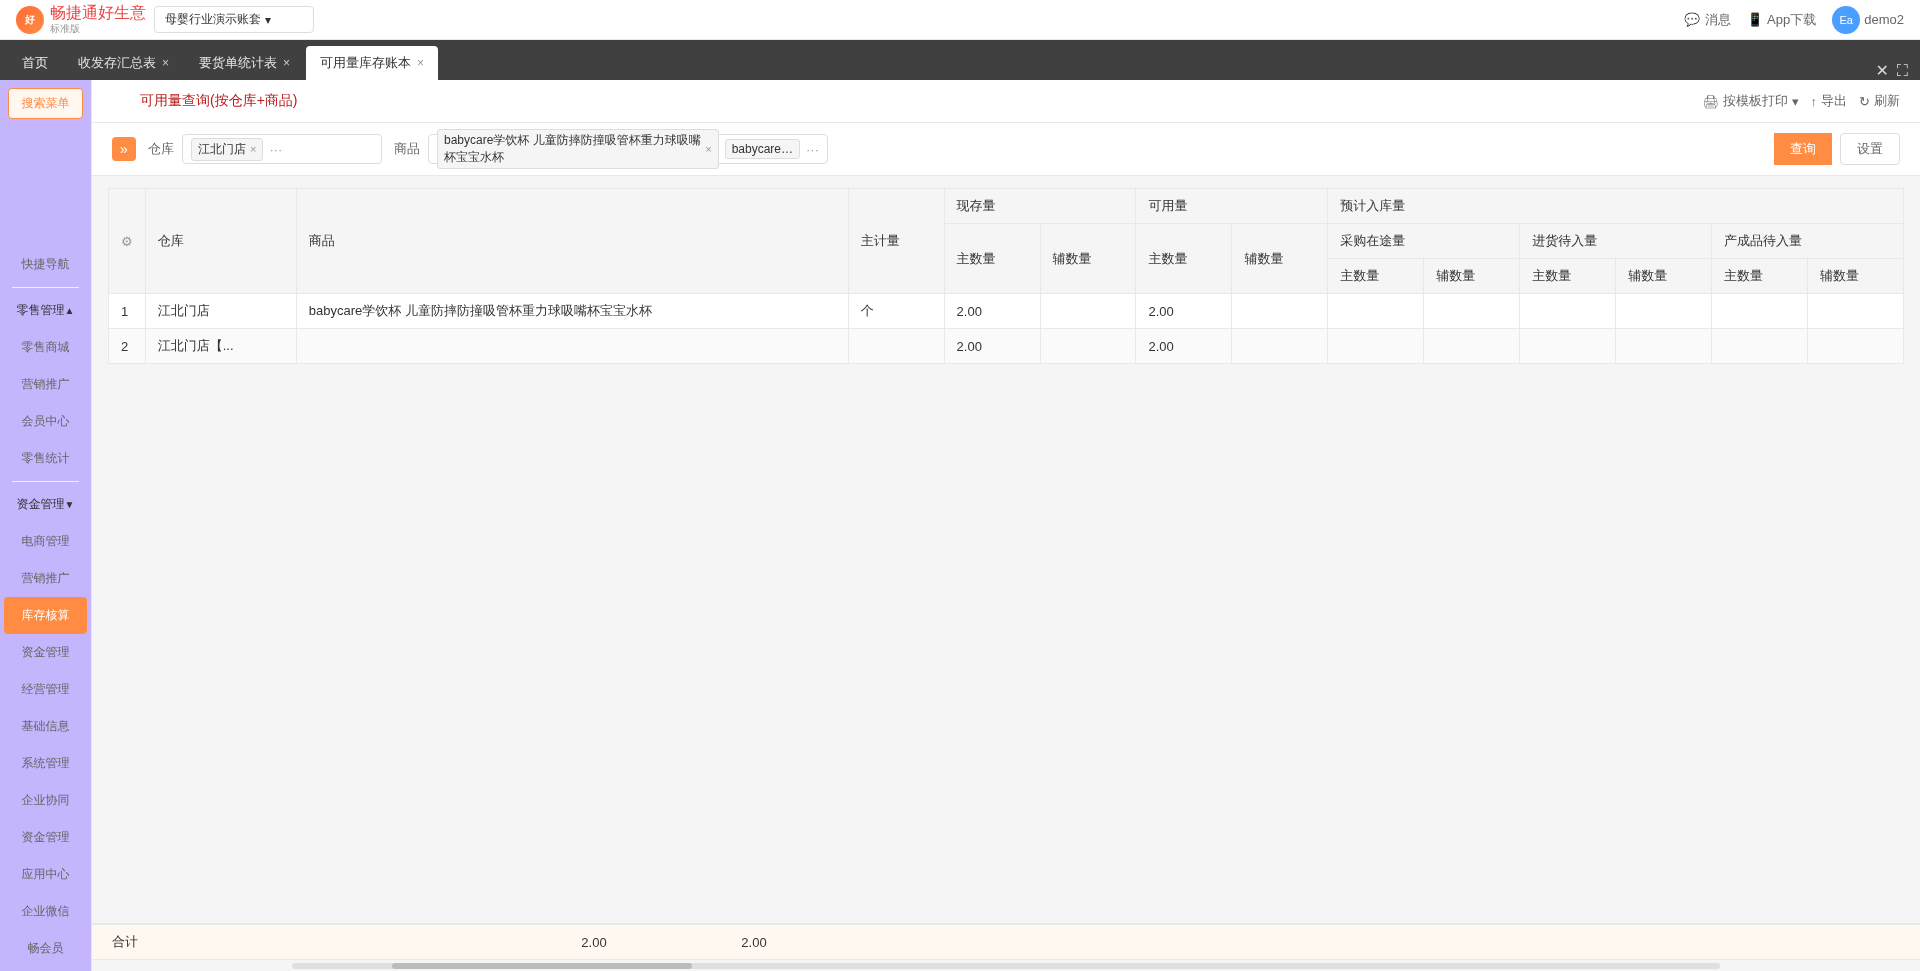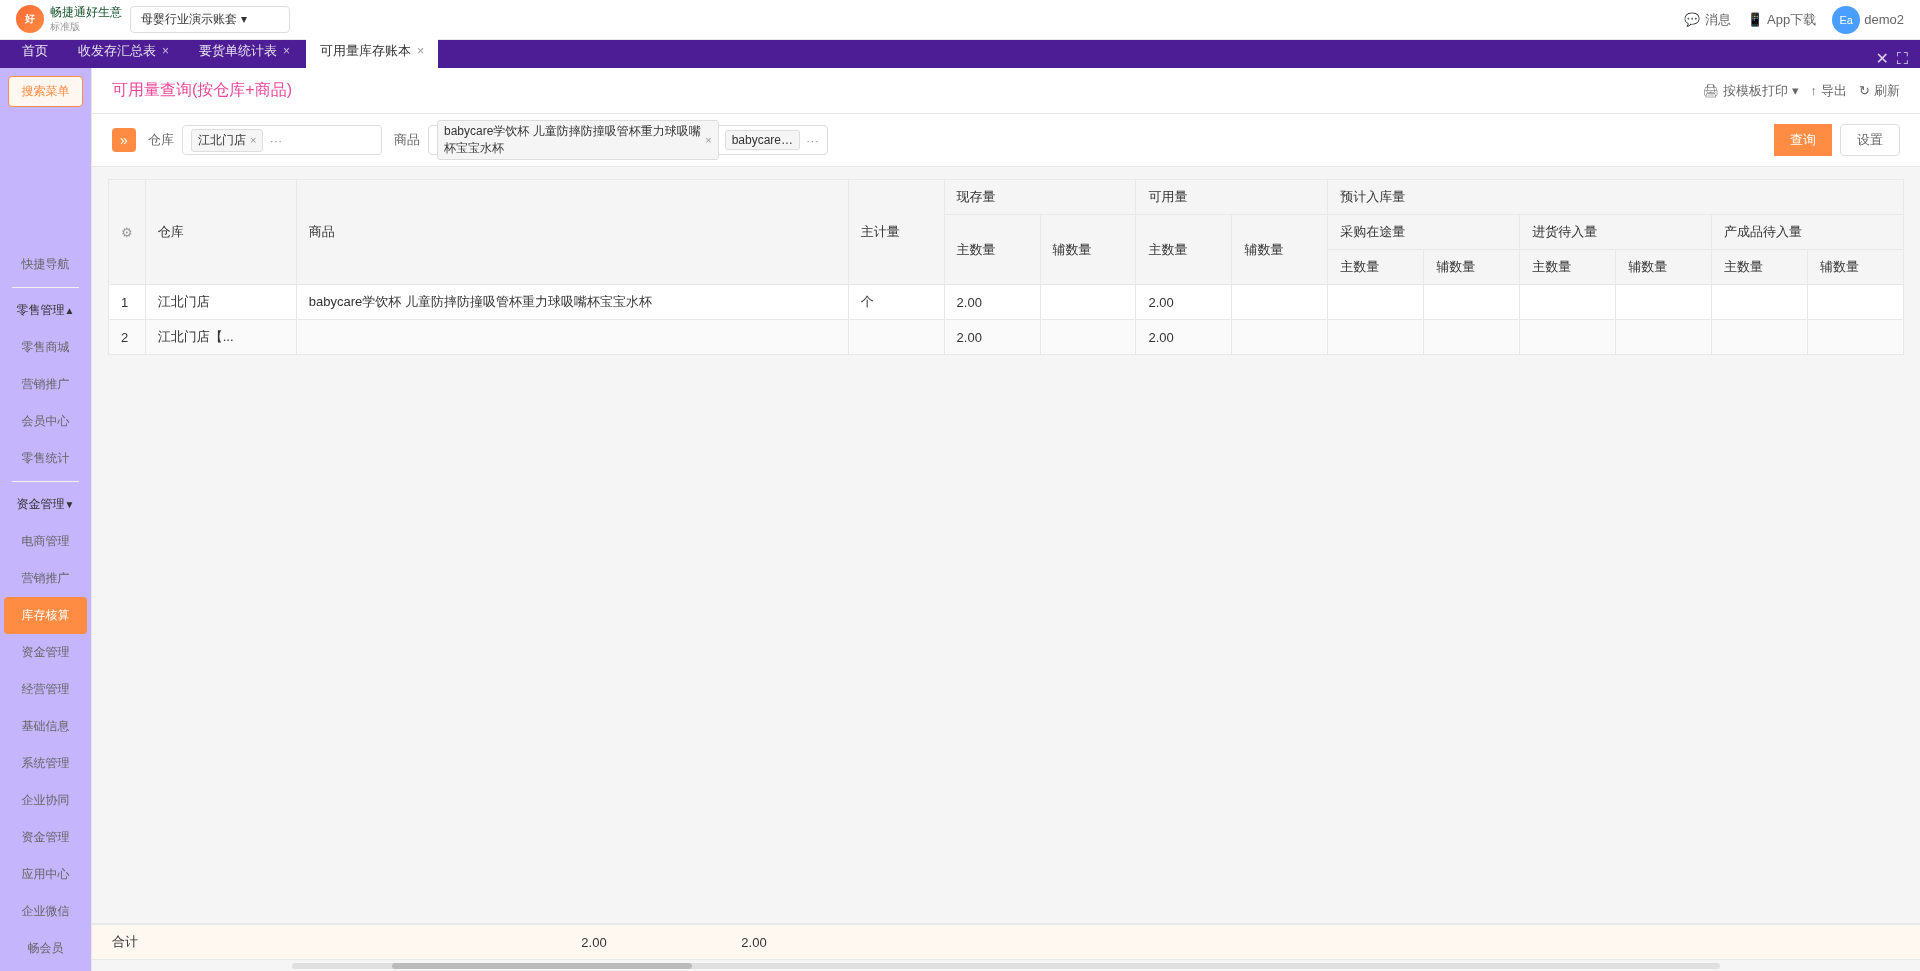--- a/index.html
+++ b/index.html
@@ -3,29 +3,29 @@
   <meta charset="utf-8">
   <style>
     * { box-sizing: border-box; margin: 0; padding: 0; }
     body { font-family: "Microsoft YaHei", "PingFang SC", sans-serif; font-size: 13px; background: #f5f5f5; display: flex; flex-direction: column; height: 971px; overflow: hidden; }
 
     
     .top-bar { height: 40px; background: #fff; display: flex; align-items: center; justify-content: space-between; padding: 0 16px; border-bottom: 1px solid #e8e8e8; flex-shrink: 0; }
     .top-bar-left { display: flex; align-items: center; gap: 8px; }
     .logo-area { display: flex; align-items: center; gap: 6px; }
     .logo-icon { width: 28px; height: 28px; background: linear-gradient(135deg, #ff6b35, #ff8c42); border-radius: 50%; display: flex; align-items: center; justify-content: center; color: white; font-size: 10px; font-weight: bold; }
-    .logo-text { font-size: 12px; color: #14532d; line-height: 1.2; }
+    .logo-text { font-size: 16px; color: #ef4444; line-height: 1.2; }
     .logo-subtitle { font-size: 10px; color: #999; }
     .org-selector { display: flex; align-items: center; gap: 4px; padding: 4px 10px; border: 1px solid #ddd; border-radius: 4px; cursor: pointer; color: #333; font-size: 12px; min-width: 160px; }
     .top-bar-right { display: flex; align-items: center; gap: 16px; color: #666; font-size: 13px; }
     .top-bar-right-item { display: flex; align-items: center; gap: 4px; cursor: pointer; }
     .avatar { width: 28px; height: 28px; background: #4a9eff; border-radius: 50%; display: flex; align-items: center; justify-content: center; color: white; font-size: 11px; overflow: hidden; }
 
     
-    .nav-tabs { height: 28px; background: #4c1d95; display: flex; align-items: flex-end; padding: 0 0 0 8px; flex-shrink: 0; }
+    .nav-tabs { height: 40px; background: #404040; display: flex; align-items: flex-end; padding: 0 0 0 8px; flex-shrink: 0; }
     .nav-tab { height: 34px; padding: 0 14px; display: flex; align-items: center; gap: 6px; cursor: pointer; color: rgba(255,255,255,0.85); font-size: 13px; border-radius: 4px 4px 0 0; margin-right: 2px; background: transparent; white-space: nowrap; }
     .nav-tab.active { background: #fff; color: #333; }
     .nav-tab .close-btn { font-size: 12px; color: rgba(255,255,255,0.7); cursor: pointer; }
     .nav-tab.active .close-btn { color: #999; }
     .nav-tab-home { background: transparent; color: rgba(255,255,255,0.9); }
     .window-controls { margin-left: auto; display: flex; align-items: center; gap: 8px; padding-right: 12px; color: rgba(255,255,255,0.8); }
     .window-ctrl-btn { cursor: pointer; font-size: 16px; }
 
     
     .main-layout { display: flex; flex: 1; overflow: hidden; }
@@ -37,21 +37,21 @@
     .sidebar-nav { padding: 4px; }
     .sidebar-item { padding: 10px 4px; text-align: center; cursor: pointer; color: #666; font-size: 12px; border-radius: 4px; position: relative; }
     .sidebar-item.active { background: #ff8c42; color: #fff; }
     .sidebar-item.section-header { color: #333; font-weight: 500; display: flex; align-items: center; justify-content: center; gap: 0; }
     .sidebar-item.section-header .arrow { font-size: 10px; }
     .sidebar-divider { height: 1px; background: #f0f0f0; margin: 4px 8px; }
 
     
     .content-area { flex: 1; overflow: hidden; display: flex; flex-direction: column; background: #f5f5f5; }
     .page-header { background: #fff; padding: 12px 20px; display: flex; align-items: center; justify-content: space-between; border-bottom: 1px solid #e8e8e8; flex-shrink: 0; }
-    .page-title { font-size: 16px; color: #ec4899; font-weight: 500; }
+    .page-title { font-size: 14px; color: #b91c1c; font-weight: 500; margin-left: 28px; }
     .page-actions { display: flex; align-items: center; gap: 12px; }
     .action-btn { display: flex; align-items: center; gap: 4px; color: #666; font-size: 13px; cursor: pointer; }
 
     
     .filter-bar { background: #fff; padding: 10px 20px; display: flex; align-items: center; gap: 12px; border-bottom: 1px solid #e8e8e8; flex-shrink: 0; }
     .expand-btn { width: 24px; height: 24px; background: #ff8c42; border-radius: 4px; display: flex; align-items: center; justify-content: center; color: white; cursor: pointer; font-size: 14px; flex-shrink: 0; }
     .filter-group { display: flex; align-items: center; gap: 8px; }
     .filter-label { color: #666; font-size: 13px; white-space: nowrap; }
     .filter-input { min-width: 200px; max-width: 400px; height: 30px; border: 1px solid #ddd; border-radius: 4px; padding: 0 8px; display: flex; align-items: center; gap: 6px; font-size: 13px; color: #333; background: #fff; }
     .filter-tag { background: #f5f5f5; border: 1px solid #ddd; border-radius: 3px; padding: 2px 6px; font-size: 12px; display: flex; align-items: center; gap: 4px; }

